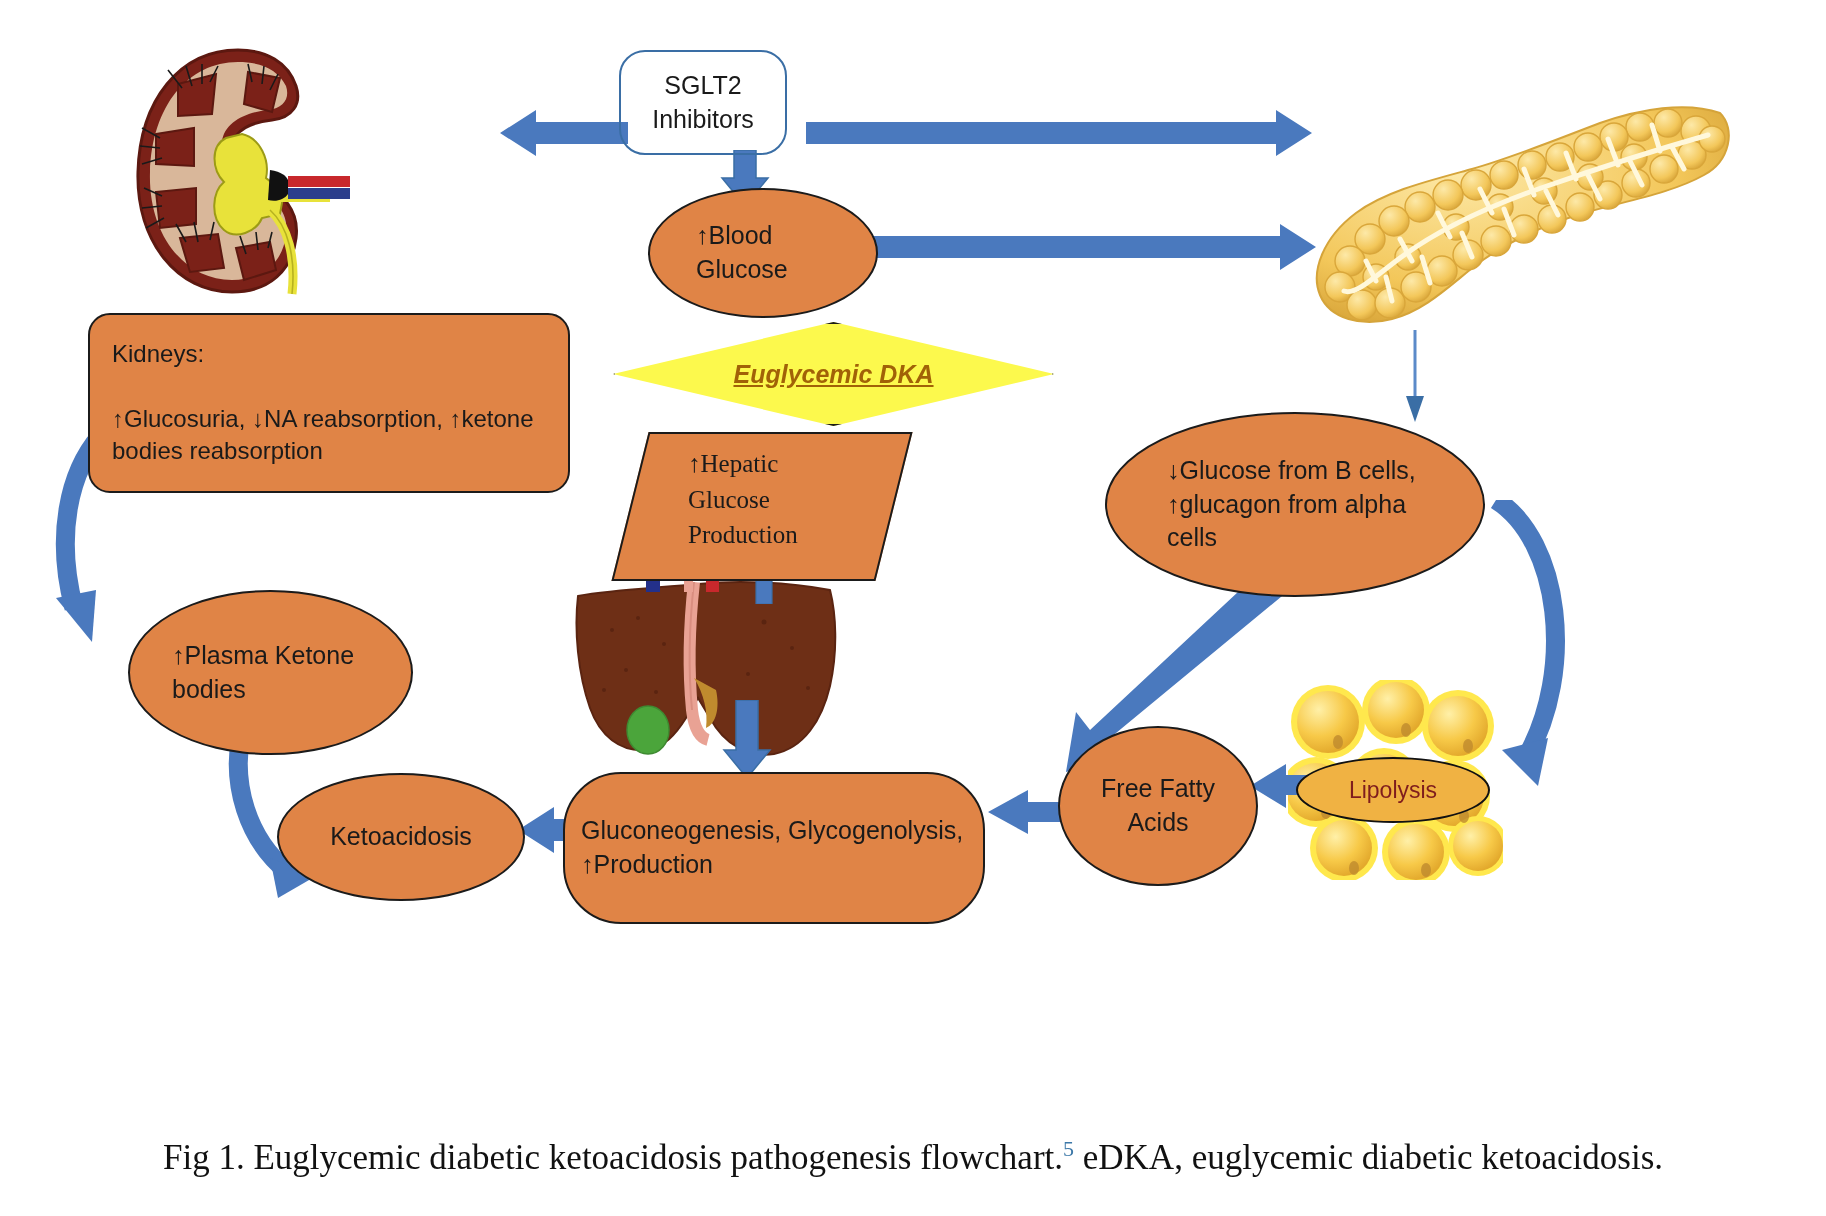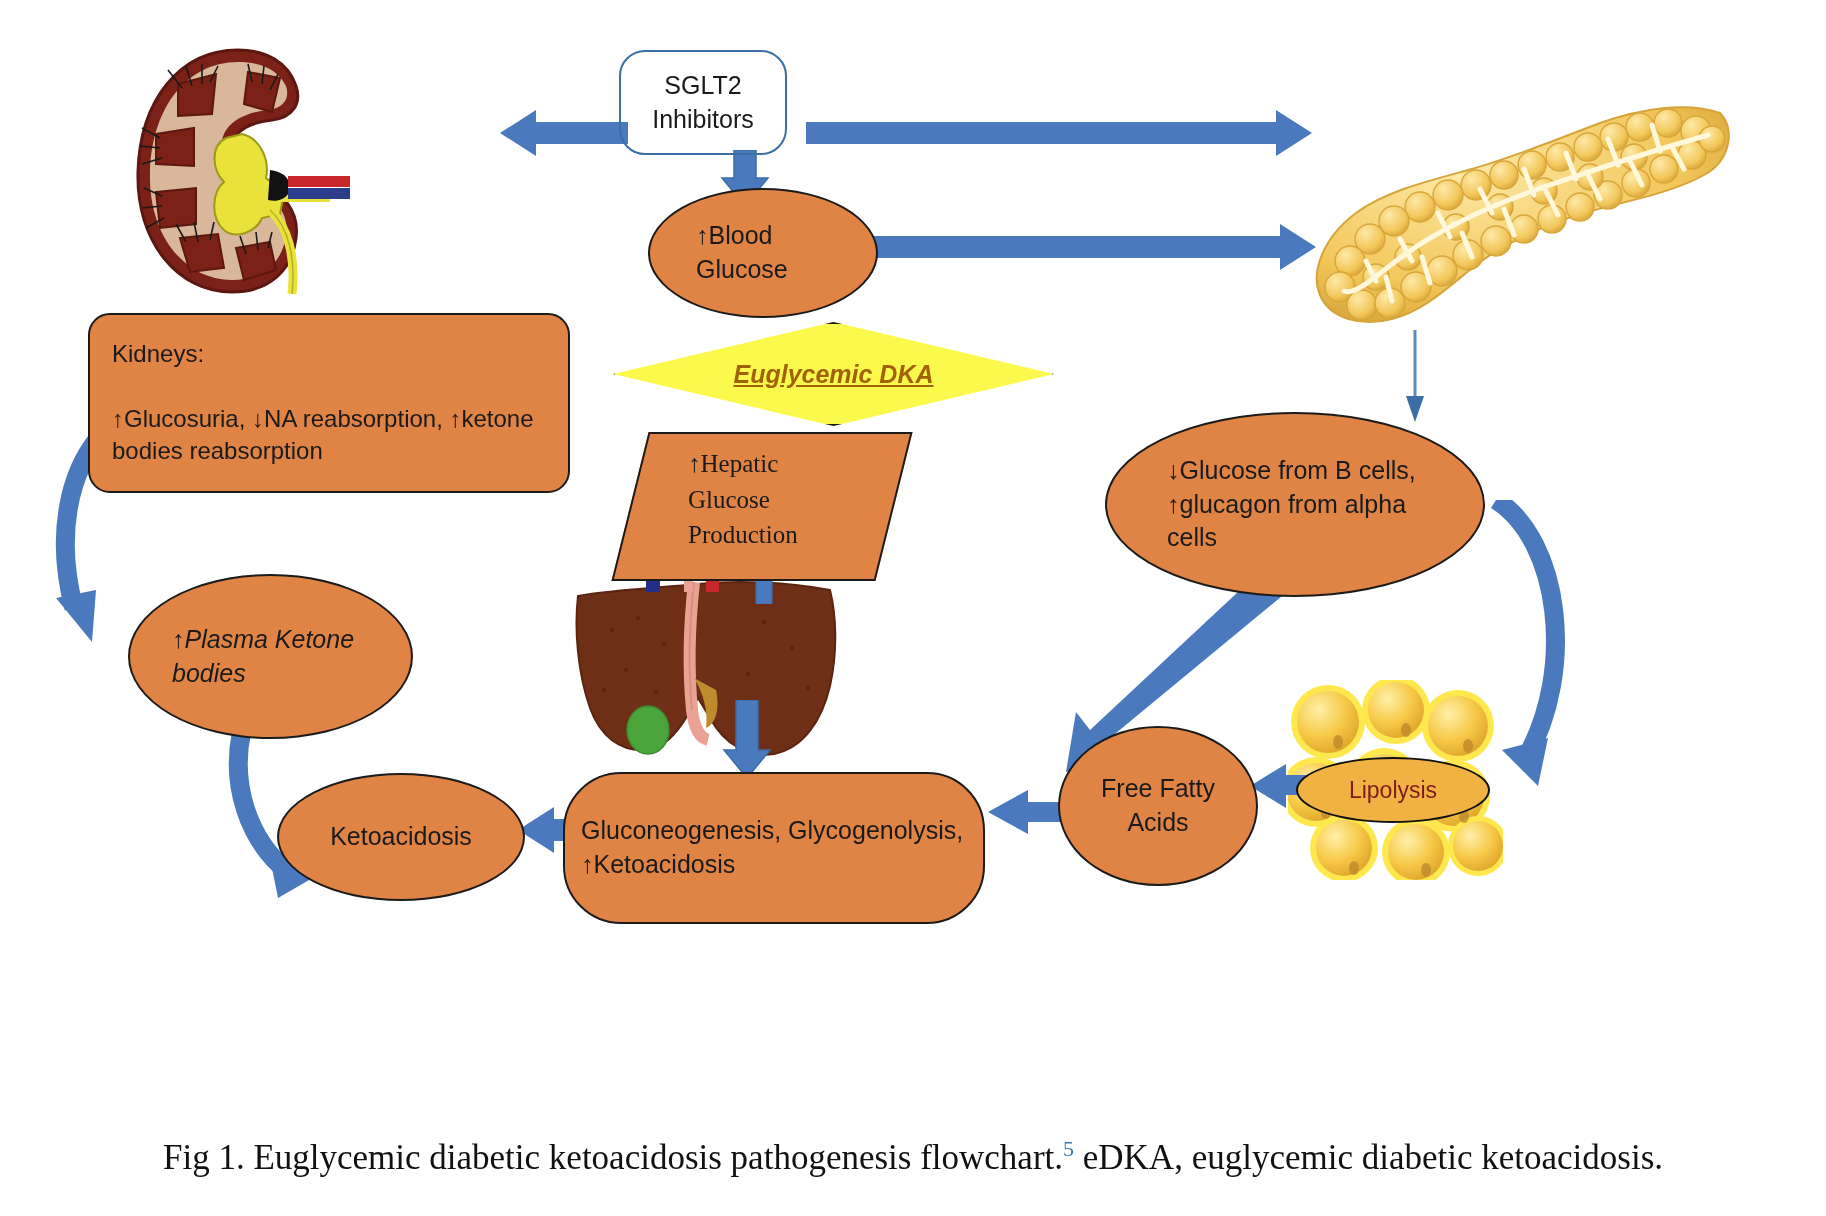--- a/index.html
+++ b/index.html
@@ -39,21 +39,21 @@
   #hepatic{position:absolute;left:630px;top:432px;width:260px;height:145px;font-family:Liberation Serif, serif;}
   #hepatic .pshape{width:100%;height:100%;background:#E08446;border:2px solid #1b1b1b;
         transform:skewX(-14deg);}
   #hepatic .ptext{position:absolute;left:58px;top:14px;width:190px;font-size:25px;line-height:1.42;color:#1a1a1a;}
 
   
   #insulin{left:1105px;top:412px;width:380px;height:185px;font-size:25px;}
   #insulin .lbl{text-align:left;padding-left:60px;}
 
   
-  #plasmaketone{left:128px;top:574px;width:285px;height:165px;font-size:25px;font-style:italic;}
+  #plasmaketone{left:128px;top:590px;width:285px;height:165px;font-size:25px;}
   #plasmaketone .lbl{text-align:left;padding-left:42px;}
 
   
   #ketoacidosis{left:277px;top:773px;width:248px;height:128px;font-size:25px;}
 
   
   #gluco{left:563px;top:772px;width:422px;height:152px;border-radius:58px;font-size:25px;}
   #gluco .lbl{padding-left:16px;}
 
   
@@ -371,21 +371,21 @@
     </span>
   </div>
 
   <div class="node orange ellipse" id="ketoacidosis">
     <span class="lbl">Ketoacidosis</span>
   </div>
 
   <div class="node orange rounded txtleft" id="gluco">
     <span class="lbl">
       <span>Gluconeogenesis, Glycogenolysis,</span><br>
-      <span>↑Ketoacidosis</span>
+      <span>↑Production</span>
     </span>
   </div>
 
   <div class="node orange ellipse" id="ffa">
     <span class="lbl">
       <span>Free Fatty</span><br>
       <span>Acids</span>
     </span>
   </div>
 

